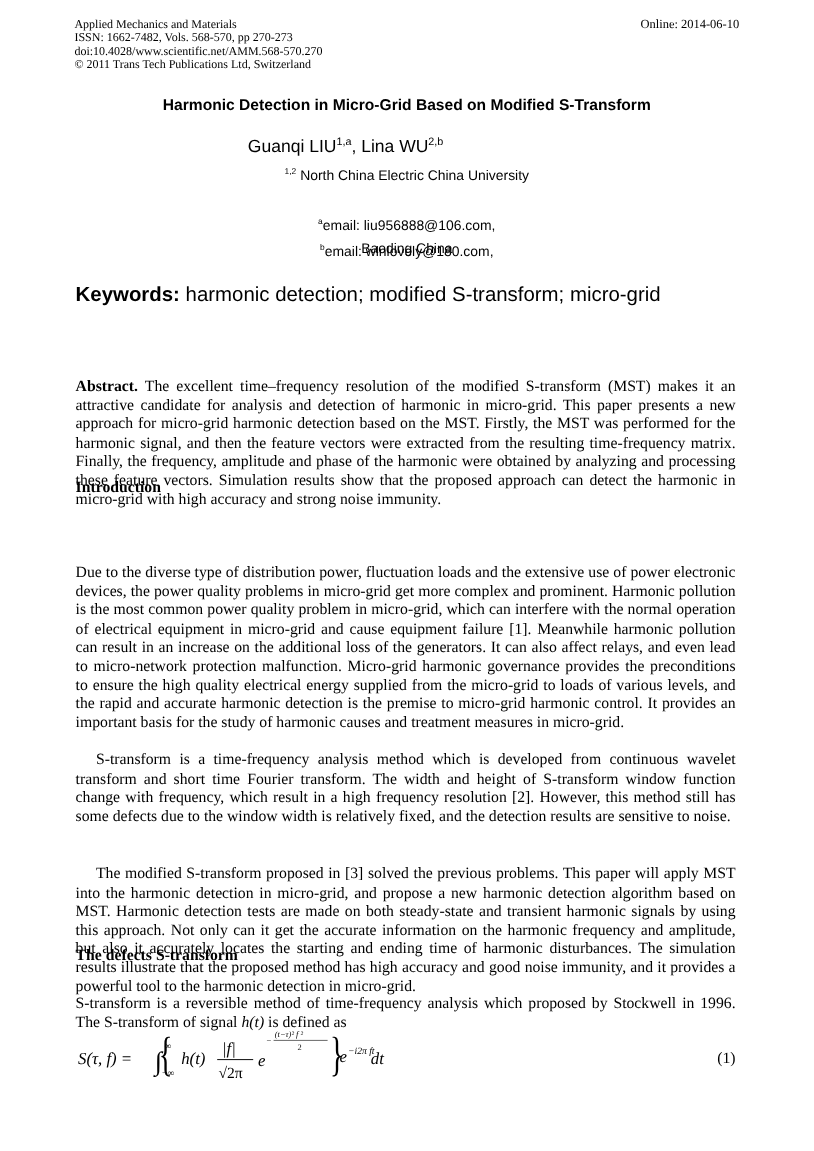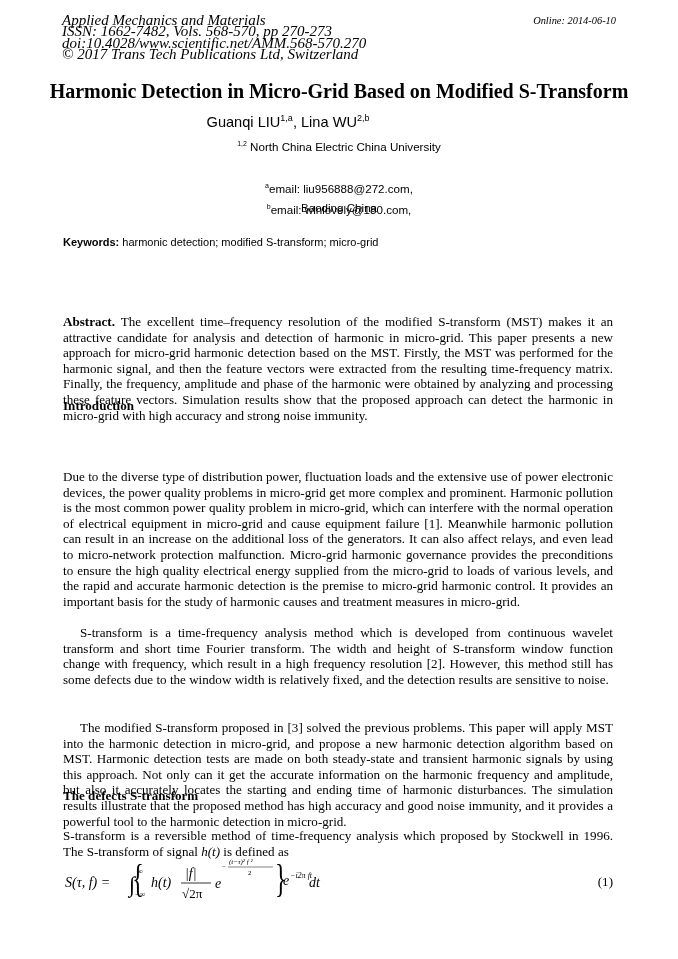--- a/index.html
+++ b/index.html
@@ -1,60 +1,60 @@
 <!DOCTYPE html>
 <html><head>
 <meta charset="utf-8">
 <style>
   html, body { margin:0; padding:0; background:#ffffff; }
   body { width:678px; height:959px; position:relative; overflow:hidden; color:#000; }
 
-  .hdr-left { position:absolute; left:62px; top:15px; font-family:"Liberation Serif", serif; font-style:italic; font-size:15px; line-height:11.4px; }
-  .hdr-right { position:absolute; right:62px; top:15px; font-family:"Liberation Serif", serif; font-style:italic; font-size:10.4px; line-height:11.4px; }
+  .hdr-left { position:absolute; left:62px; top:15px; font-family:"Liberation Serif", serif; font-size:10px; line-height:11.4px; }
+  .hdr-right { position:absolute; right:62px; top:15px; font-family:"Liberation Serif", serif; font-size:10.4px; line-height:11.4px; }
 
-  .title { position:absolute; left:0; width:678px; top:80px; text-align:center; font-family:Liberation Serif, serif; font-weight:bold; font-size:20px; }
+  .title { position:absolute; left:0; width:678px; top:80px; text-align:center; font-family:Liberation Sans, sans-serif; font-weight:bold; font-size:13px; }
   .authors { position:absolute; left:0; width:576px; top:113px; text-align:center; font-family:"Liberation Sans", sans-serif; font-size:14.6px; }
   .authors sup { font-size:9px; vertical-align:6px; }
   .affil { position:absolute; left:0; width:678px; text-align:center; font-family:"Liberation Sans", sans-serif; font-size:11.6px; }
   .affil sup { font-size:7px; vertical-align:5px; }
 
-  .keywords { position:absolute; left:63px; top:236px; font-family:"Liberation Sans", sans-serif; font-size:11px; }
+  .keywords { position:absolute; left:63px; top:236px; font-family:"Liberation Sans", sans-serif; font-size:17px; }
   .keywords b { font-weight:bold; }
 
   .para { position:absolute; left:63px; width:550px; font-family:"Liberation Serif", serif; font-size:13.1px; line-height:15.6px; text-align:justify;margin-top:48px; }
   .para .indent { display:inline-block; width:17px; }
   .heading { position:absolute; left:63px; font-family:"Liberation Serif", serif; font-weight:bold; font-size:13.1px;text-align:right; }
 
   .equation { position:absolute; left:63px; top:852px; width:550px; height:60px; }
   .eq-num { position:absolute; right:0; top:22px; font-family:"Liberation Serif", serif; font-size:13.1px; }
   .eq-body { position:absolute; left:2px; top:0; font-family:"Liberation Serif", serif; font-size:14px; }
 </style>
 </head>
 <body>
 
 <div class="hdr-left">
   <div>Applied Mechanics and Materials</div>
   <div>ISSN: 1662-7482, Vols. 568-570, pp 270-273</div>
   <div>doi:10.4028/www.scientific.net/AMM.568-570.270</div>
-  <div>© 2017 Trans Tech Publications Ltd, Switzerland</div>
+  <div>© 2011 Trans Tech Publications Ltd, Switzerland</div>
 </div>
 <div class="hdr-right">Online: 2014-06-10</div>
 
 <div class="title">Harmonic Detection in Micro-Grid Based on Modified S-Transform</div>
 
 <div class="authors">
   <span>Guanqi LIU</span><sup>1,a</sup><span>, </span><span>Lina WU</span><sup>2,b</sup>
 </div>
 
 <div class="affil" style="top:140px;">
   <sup>1,2</sup><span> North China Electric China University</span>
 </div>
 <div class="affil" style="top:161px;margin-top:40px;">Baoding China</div>
 <div class="affil" style="top:182px;">
-  <sup>a</sup><span>email: liu956888@272.com,</span>
+  <sup>a</sup><span>email: liu956888@106.com,</span>
 </div>
 <div class="affil" style="top:203px;">
   <sup>b</sup><span>email: wlnlovely@180.com,</span>
 </div>
 
 <div class="keywords">
   <b>Keywords:</b><span> harmonic detection; modified S-transform; micro-grid</span>
 </div>
 
 <div class="para" style="top:266px;">

